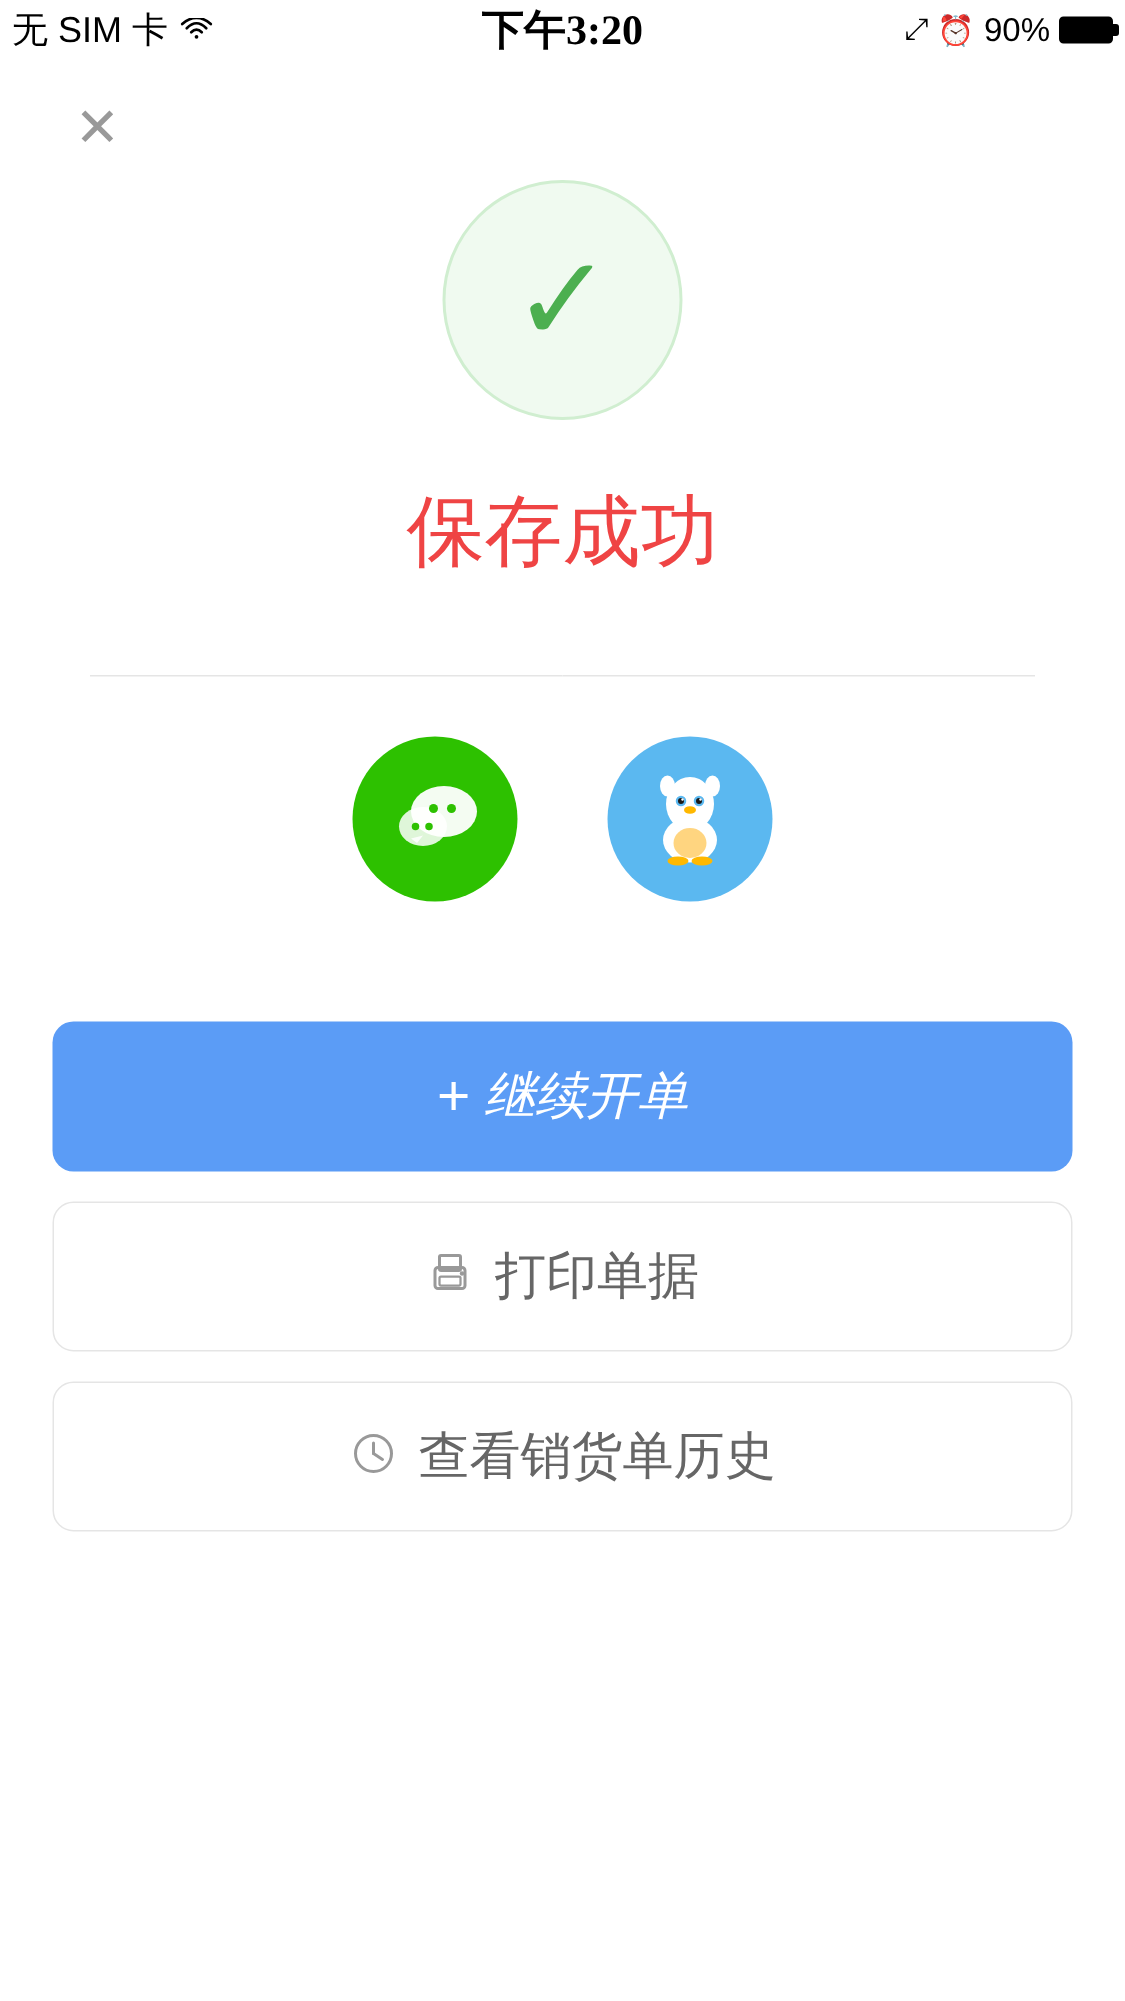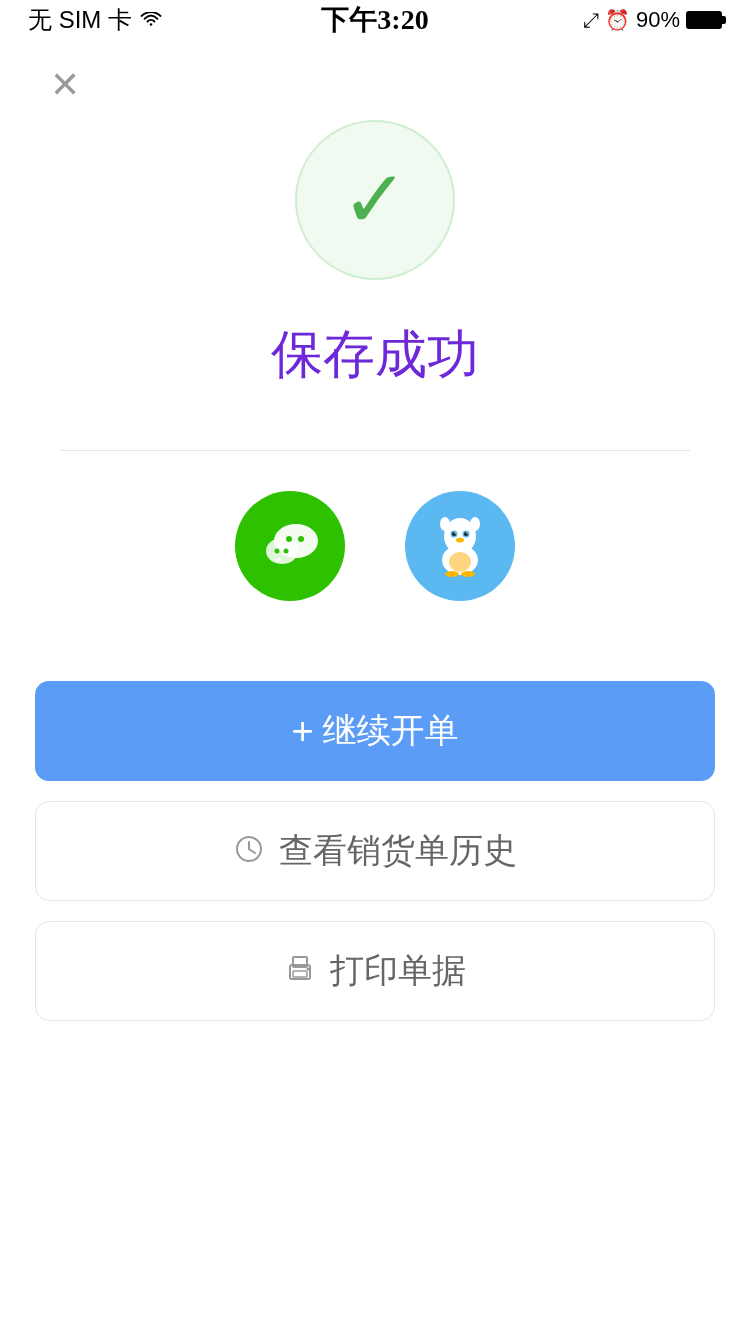--- a/index.html
+++ b/index.html
@@ -17,21 +17,21 @@
       position: relative;
     }
 
     
     .status-bar {
       width: 100%;
       height: 40px;
       display: flex;
       align-items: center;
       justify-content: space-between;
-      padding: 0 28px;
+      padding: 0 8px;
       background: #ffffff;
     }
 
     .status-left {
       display: flex;
       align-items: center;
       gap: 8px;
       font-size: 24px;
       font-weight: 500;
       color: #000;
@@ -126,21 +126,21 @@
     .checkmark {
       font-size: 80px;
       color: #4CAF50;
       line-height: 1;
     }
 
     
     .success-title {
       font-size: 52px;
       font-weight: 400;
-      color: #6d28d9;
+      color: #ef4444;
       margin-bottom: 60px;
       text-align: center;
     }
 
     
     .share-divider {
       width: 100%;
       display: flex;
       align-items: center;
       padding: 0 60px;
@@ -332,40 +332,40 @@
         <ellipse cx="15" cy="10" rx="5" ry="7" fill="white"></ellipse>
         <ellipse cx="45" cy="10" rx="5" ry="7" fill="white"></ellipse>
       </svg>
     </div>
   </div>
 
   <div class="action-buttons">
 
     <button class="btn-primary">
       <span class="btn-plus">+</span>
-      <span class="btn-text" style="margin-left:-5px;">继续开单</span>
-    </button>
-
-    <button class="btn-secondary">
-      <span class="btn-icon">
-        <svg width="32" height="32" viewBox="0 0 32 32" fill="none" xmlns="http://www.w3.org/2000/svg">
-          <circle cx="16" cy="16" r="12" stroke="#999" stroke-width="2" fill="none"></circle>
-          <line x1="16" y1="9" x2="16" y2="16" stroke="#999" stroke-width="2" stroke-linecap="round"></line>
-          <line x1="16" y1="16" x2="22" y2="20" stroke="#999" stroke-width="2" stroke-linecap="round"></line>
-        </svg>
-      </span>
-      <span class="btn-text">查看销货单历史</span>
+      <span class="btn-text" style="margin-left:-5px;font-style:italic;">继续开单</span>
     </button>
 
     <button class="btn-secondary">
       <span class="btn-icon">
         <svg width="32" height="32" viewBox="0 0 32 32" fill="none" xmlns="http://www.w3.org/2000/svg">
           <rect x="6" y="12" width="20" height="14" rx="2" stroke="#999" stroke-width="2" fill="none"></rect>
           <rect x="9" y="4" width="14" height="10" rx="1" stroke="#999" stroke-width="2" fill="none"></rect>
           <rect x="9" y="18" width="14" height="6" rx="1" fill="#fff" stroke="#999" stroke-width="1.5"></rect>
           <circle cx="24" cy="16" r="1.5" fill="#999"></circle>
         </svg>
       </span>
       <span class="btn-text">打印单据</span>
     </button>
 
+    <button class="btn-secondary">
+      <span class="btn-icon">
+        <svg width="32" height="32" viewBox="0 0 32 32" fill="none" xmlns="http://www.w3.org/2000/svg">
+          <circle cx="16" cy="16" r="12" stroke="#999" stroke-width="2" fill="none"></circle>
+          <line x1="16" y1="9" x2="16" y2="16" stroke="#999" stroke-width="2" stroke-linecap="round"></line>
+          <line x1="16" y1="16" x2="22" y2="20" stroke="#999" stroke-width="2" stroke-linecap="round"></line>
+        </svg>
+      </span>
+      <span class="btn-text">查看销货单历史</span>
+    </button>
+
   </div>
 </div>
 
 </body></html>

